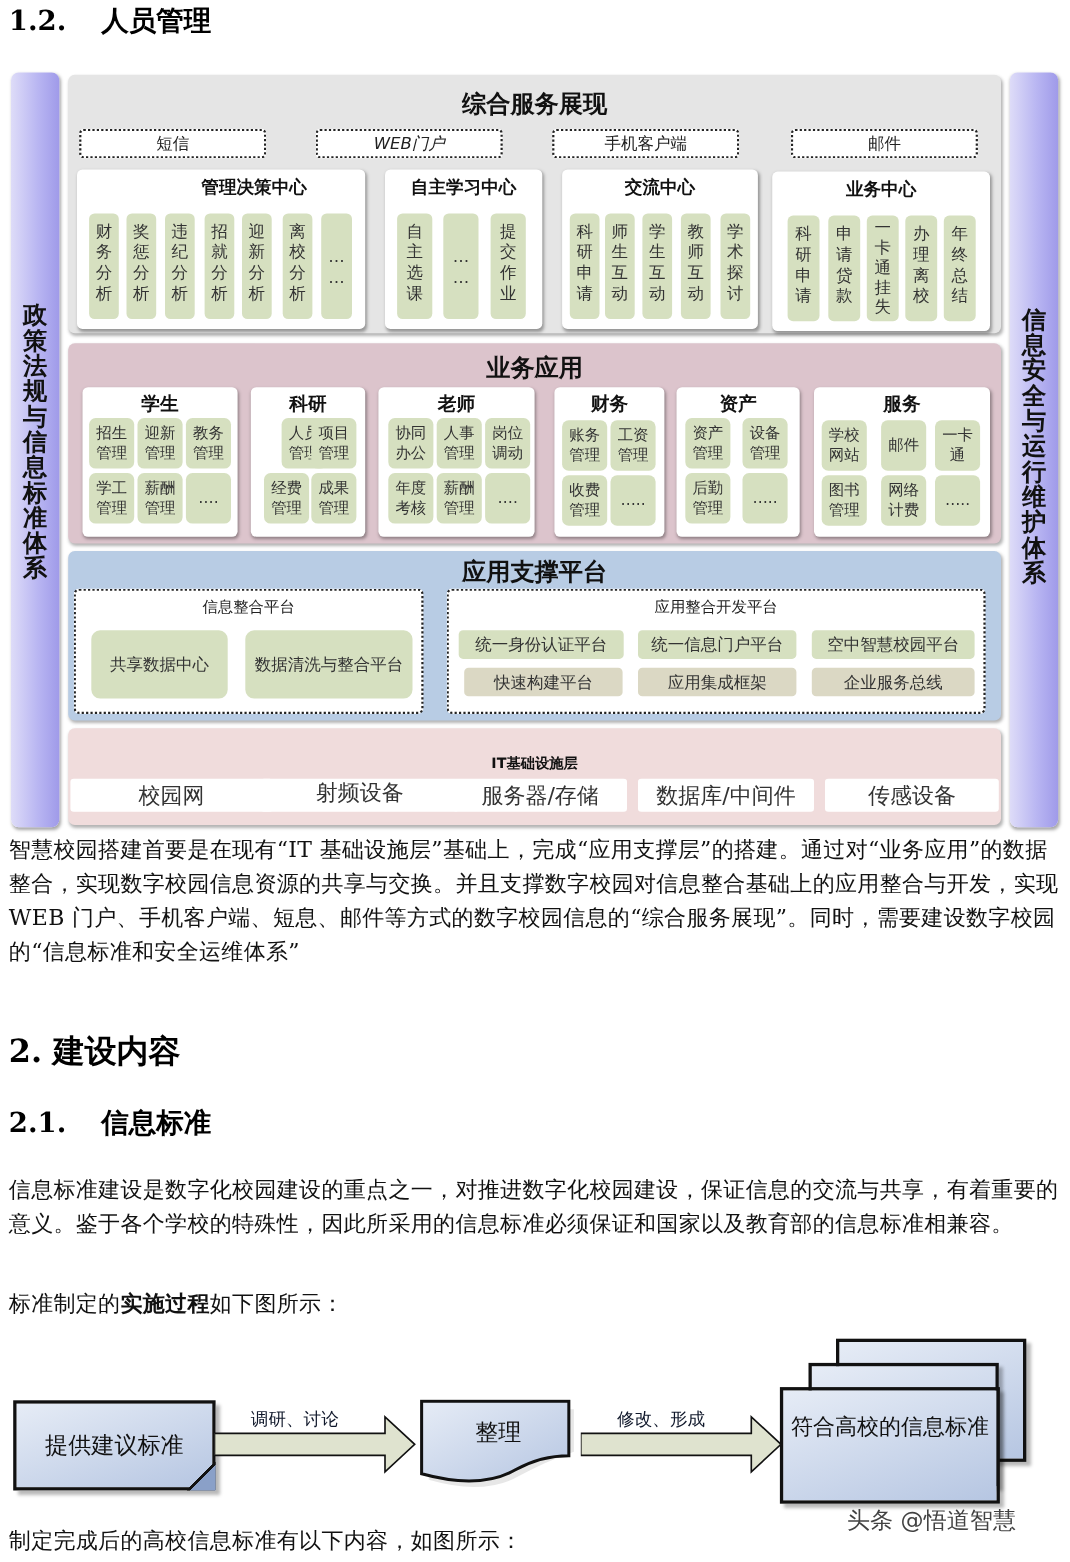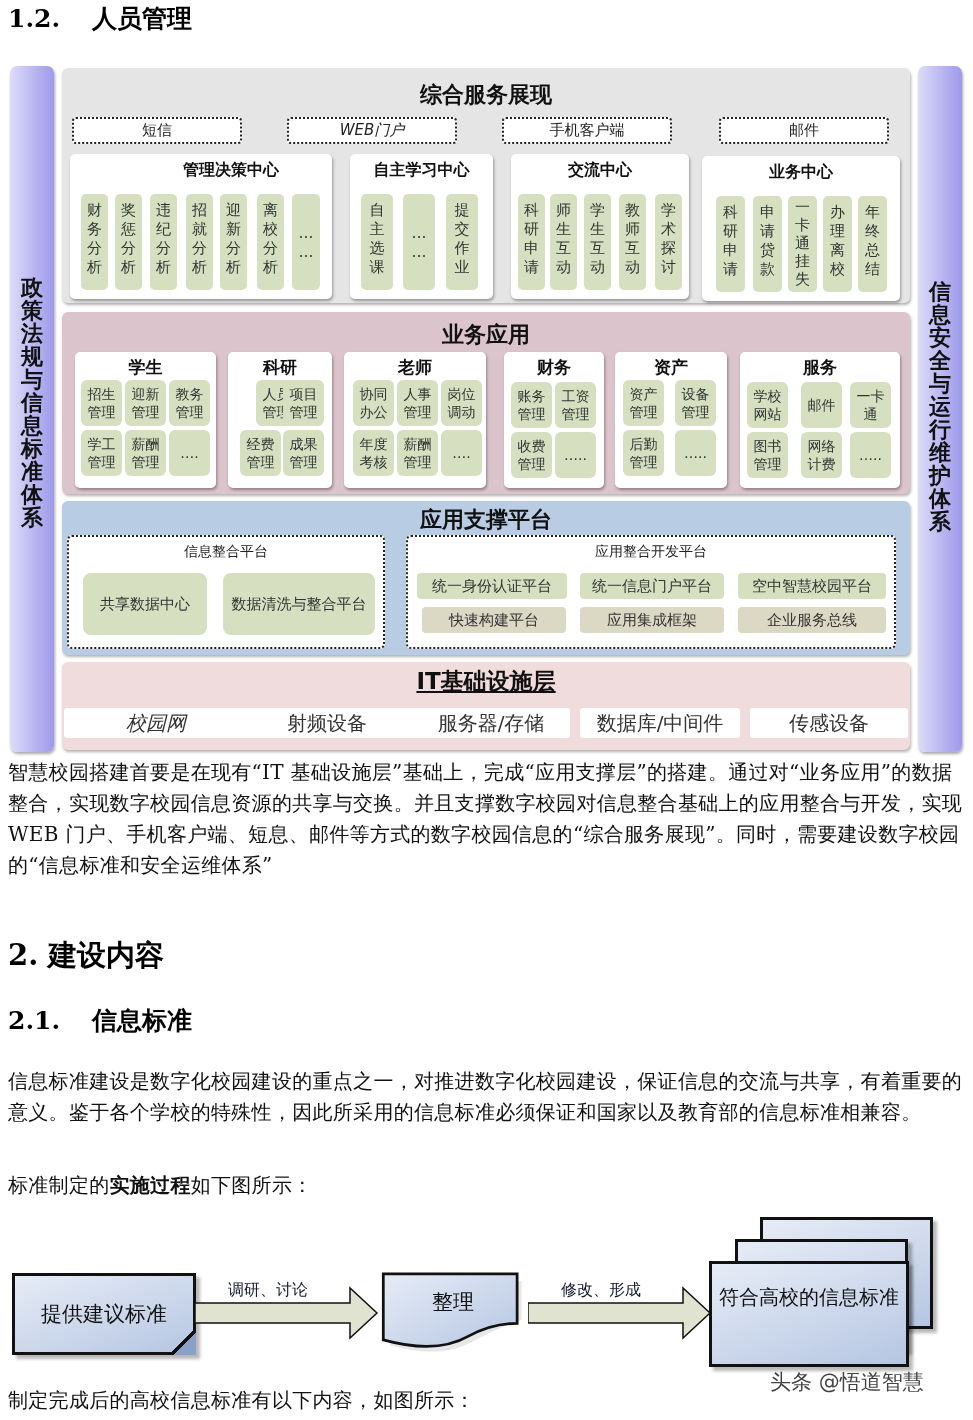--- a/index.html
+++ b/index.html
@@ -340,23 +340,23 @@
     </div>
 
     <div class="support-panel" style="left:5px; width:318px;">
       <div class="panel-title">信息整合平台</div>
       <div class="big-pill" style="left:14px; width:124px;">共享数据中心</div>
       <div class="big-pill" style="left:154px; width:152px;">数据清洗与整合平台</div>
     </div>
   </div>
 
   <div class="layer" id="layer-infra">
-    <div class="layer-title" style="top:4px; font-size:23px;text-decoration:underline;">IT基础设施层</div>
-    <div class="infra-item" style="left:2px; width:184px;font-style:italic;">校园网</div>
-    <div class="infra-item" style="left:175px; width:180px;">射频设备</div>
+    <div class="layer-title" style="top:23px; font-size:13px;">IT基础设施层</div>
+    <div class="infra-item" style="left:2px; width:184px;">校园网</div>
+    <div class="infra-item" style="left:175px; width:180px;font-family:Liberation Mono, monospace;">射频设备</div>
     <div class="infra-item" style="left:350px; width:158px;">服务器/存储</div>
     <div class="infra-item" style="left:518px; width:160px;">数据库/中间件</div>
     <div class="infra-item" style="left:688px; width:158px;">传感设备</div>
   </div>
 </div>
 
 <p id="para1" class="para">智慧校园搭建首要是在现有“IT 基础设施层”基础上，完成“应用支撑层”的搭建。通过对“业务应用”的数据整合，实现数字校园信息资源的共享与交换。并且支撑数字校园对信息整合基础上的应用整合与开发，实现 WEB 门户、手机客户端、短息、邮件等方式的数字校园信息的“综合服务展现”。同时，需要建设数字校园的“信息标准和安全运维体系”</p>
 
 <div id="h2" class="h-section">
   <span class="num">2.</span><span>建设内容</span>

